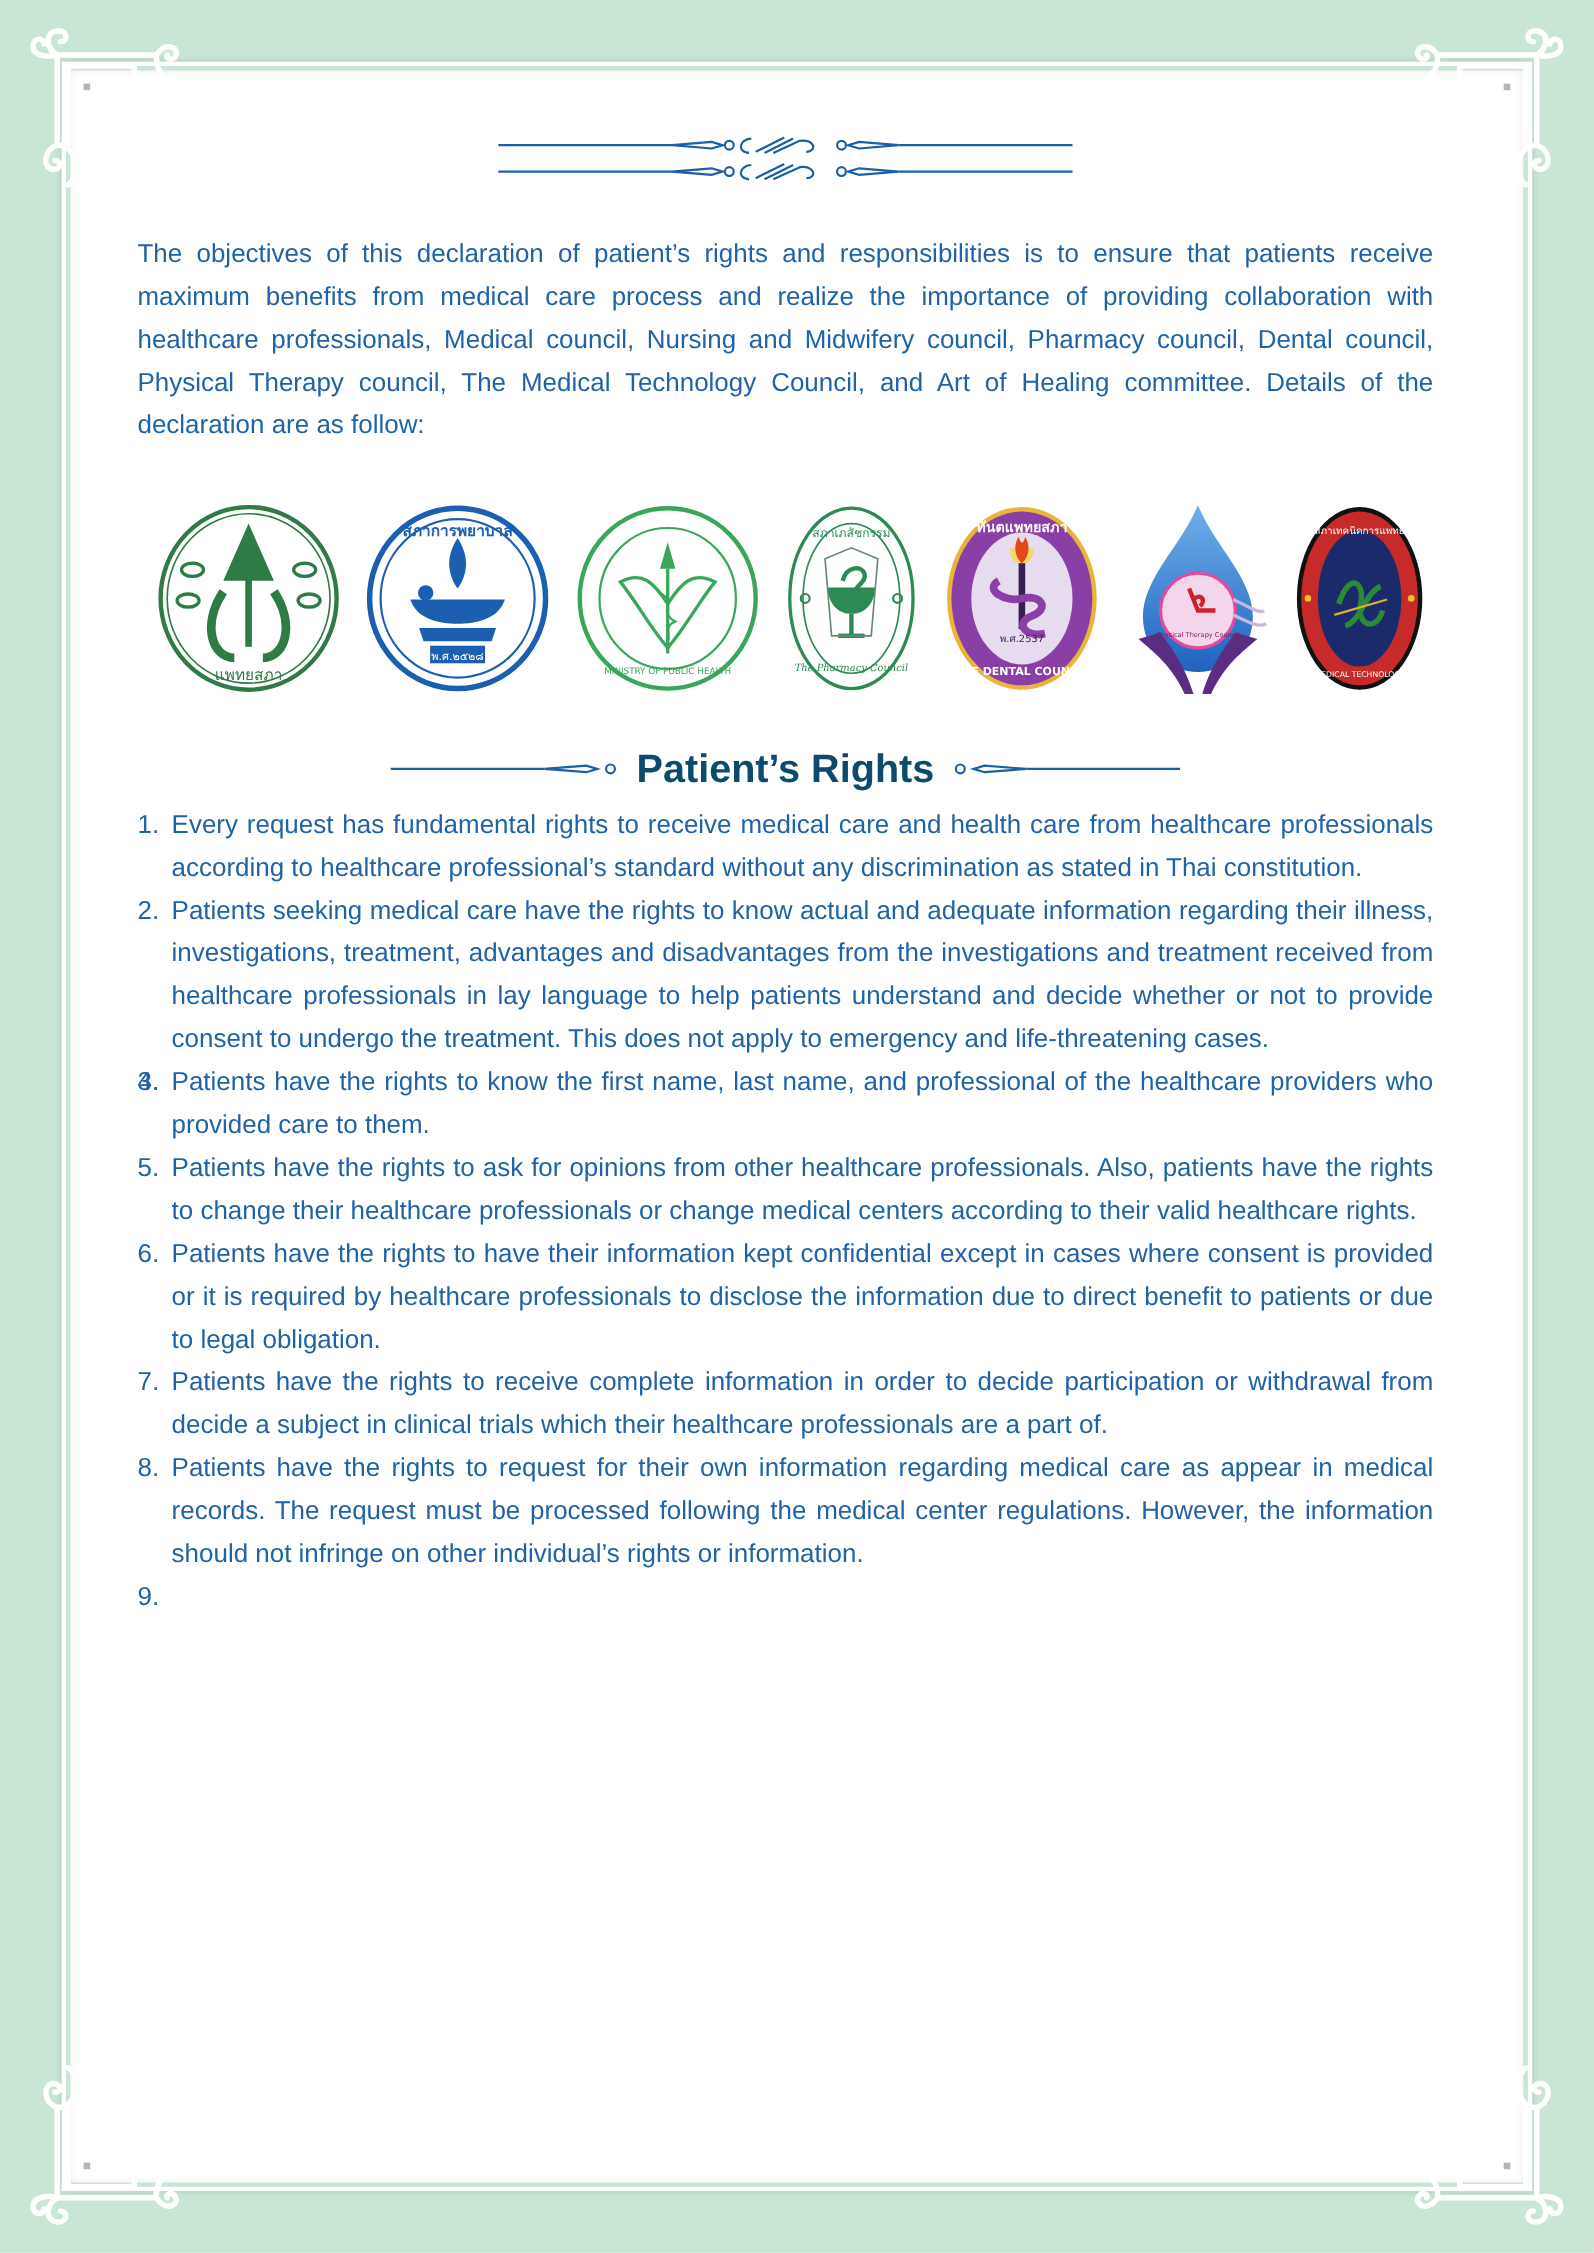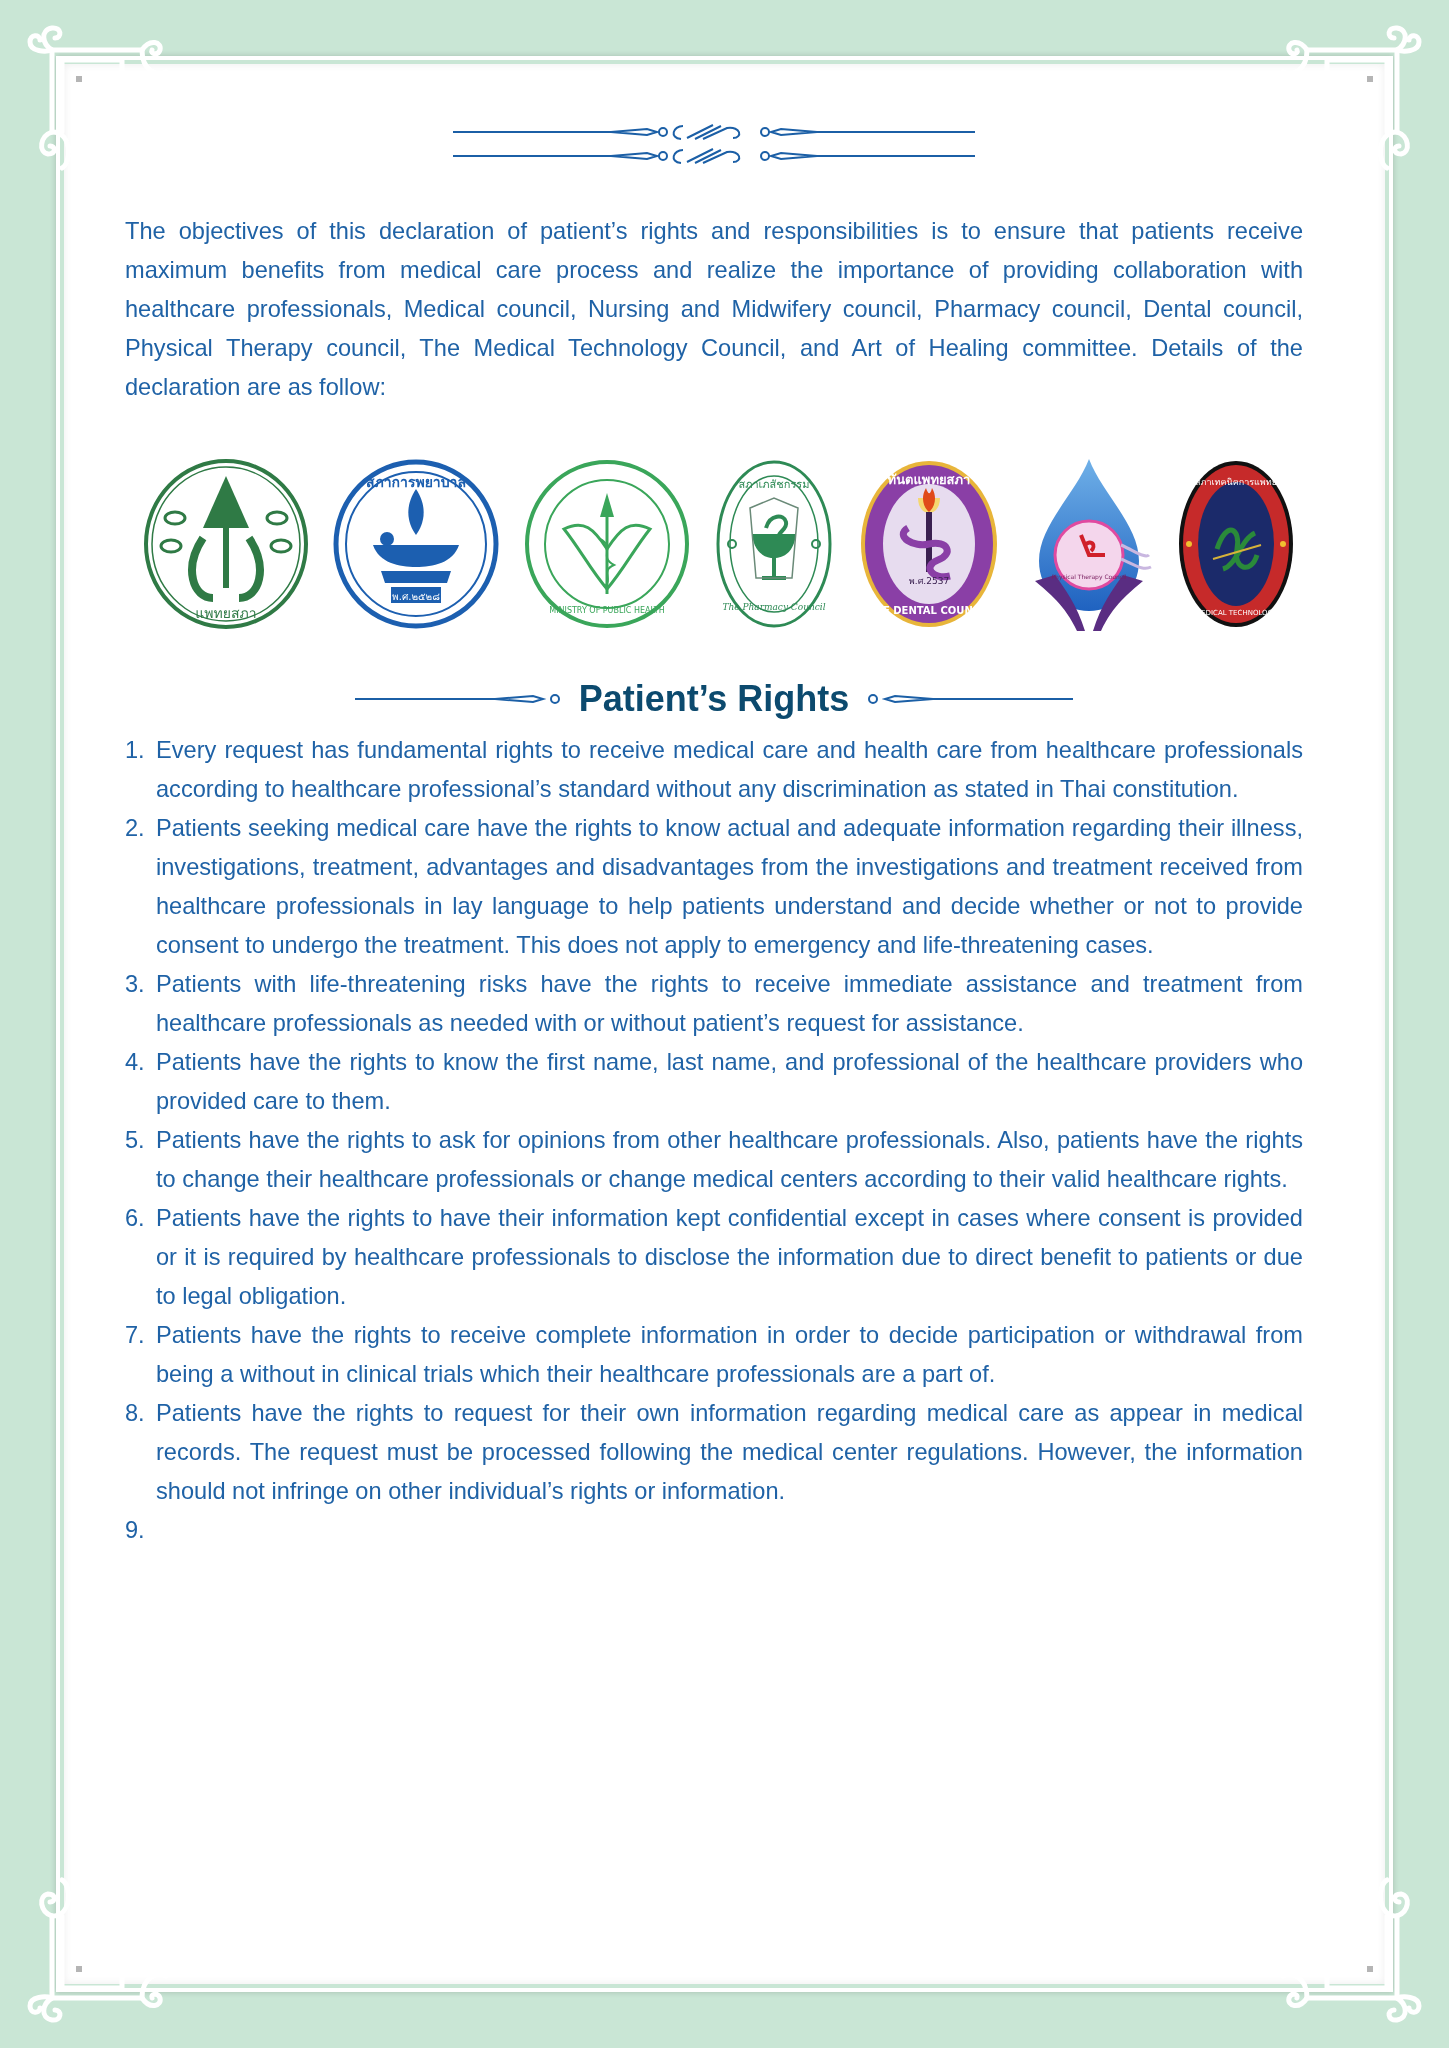--- a/index.html
+++ b/index.html
@@ -304,21 +304,21 @@
         <circle cx="10" cy="8" r="4"></circle>
         <path d="M70 8 L32 5 L22 8 L32 11 Z"></path>
         <line x1="70" y1="8" x2="210" y2="8"></line>
       </g>
     </svg>
   </div>
 
   <ol class="rights">
     <li><span class="num">1.</span><span>Every request has fundamental rights to receive medical care and health care from healthcare professionals according to healthcare professional’s standard without any discrimination as stated in Thai constitution.</span></li>
     <li><span class="num">2.</span><span>Patients seeking medical care have the rights to know actual and adequate information regarding their illness, investigations, treatment, advantages and disadvantages from the investigations and treatment received from healthcare professionals in lay language to help patients understand and decide whether or not to provide consent to undergo the treatment. This does not apply to emergency and life-threatening cases.</span></li>
-    <li><span class="num">3.</span><span>Patients with life-threatening risks have the rights to receive immediate assistance and treatment from healthcare professionals as needed with or without patient’s request for assistance.</span></li>
+    <li><span class="num">3.</span></li>
     <li><span class="num">4.</span><span>Patients have the rights to know the first name, last name, and professional of the healthcare providers who provided care to them.</span></li>
     <li><span class="num">5.</span><span>Patients have the rights to ask for opinions from other healthcare professionals. Also, patients have the rights to change their healthcare professionals or change medical centers according to their valid healthcare rights.</span></li>
     <li><span class="num">6.</span><span>Patients have the rights to have their information kept confidential except in cases where consent is provided or it is required by healthcare professionals to disclose the information due to direct benefit to patients or due to legal obligation.</span></li>
-    <li><span class="num">7.</span><span>Patients have the rights to receive complete information in order to decide participation or  withdrawal from being a without in clinical trials which their healthcare professionals are a part of.</span></li>
+    <li><span class="num">7.</span><span>Patients have the rights to receive complete information in order to decide participation or  withdrawal from decide a subject in clinical trials which their healthcare professionals are a part of.</span></li>
     <li><span class="num">8.</span><span>Patients have the rights to request for their own information regarding medical care as appear in medical records. The request must be processed following the medical center regulations. However, the information should not infringe on other individual’s rights or information.</span></li>
     <li><span class="num">9.</span></li>
   </ol>
 </div>
 
 </body></html>

